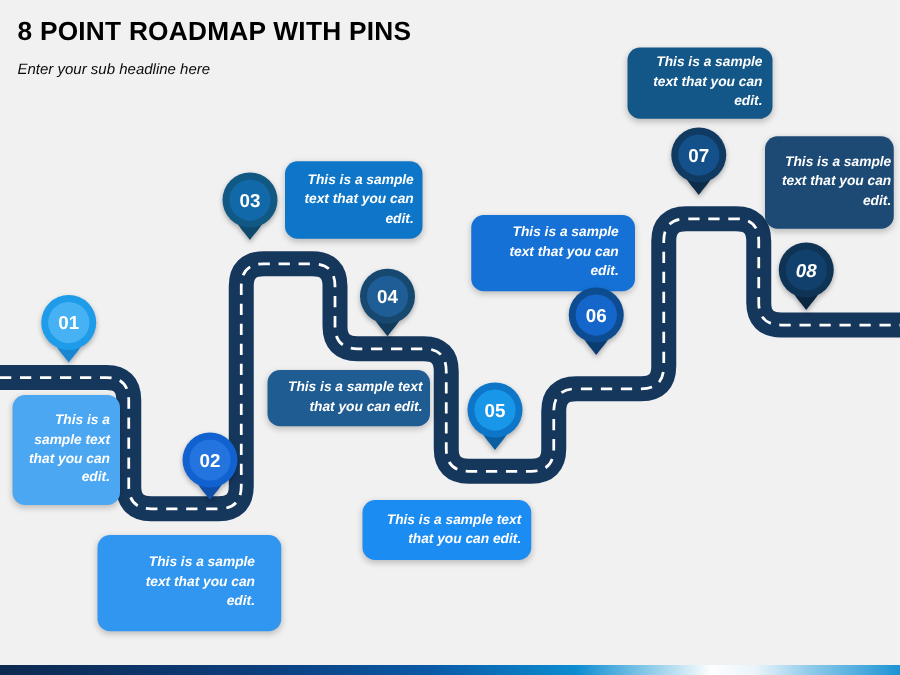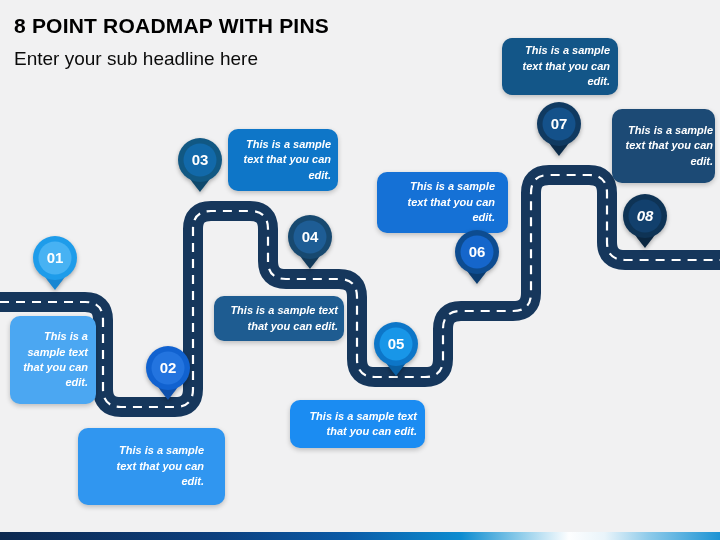--- a/index.html
+++ b/index.html
@@ -8,21 +8,21 @@
     background:#F1F1F2;
     font-family:"Liberation Sans", sans-serif;
   }
   .slide{position:absolute;inset:0;}
   .title{
     position:absolute;left:14px;top:14px;
     font-size:21px;font-weight:bold;color:#000;letter-spacing:.2px;
   }
   .subtitle{
     position:absolute;left:14px;top:48px;
-    font-size:19px;color:#0b0b0b;
+    font-size:12px;color:#0b0b0b;font-style:italic;
   }
   .road-svg{position:absolute;left:0;top:0;width:720px;height:540px;pointer-events:none;}
   .callout{
     position:absolute;border-radius:10px;
     display:flex;align-items:center;justify-content:center;text-align:right;
     color:#fff;font-size:11px;font-weight:bold;font-style:italic;line-height:1.4;
     box-shadow:0 2px 5px rgba(0,0,0,0.22);
   }
   .pin{position:absolute;filter:drop-shadow(0 2px 2px rgba(0,0,0,0.3));}
   .pin svg{display:block;}
@@ -81,21 +81,21 @@
         </svg>
       </div>
       <div class="pin" style="left: 285px; top: 213px;">
         <svg width="50" height="58" viewBox="0 0 50 58">
           <path d="M 10.5 33.5 C 15 45 20 49 25 56 C 30 49 35 45 39.5 33.5 Z" fill="#123A5A"></path>
           <circle cx="25" cy="24" r="22" fill="#174970"></circle>
           <circle cx="25" cy="24" r="16.5" fill="#1E5D95"></circle>
           <text x="25" y="24" dy="0.36em" text-anchor="middle" fill="#ffffff" font-size="15" font-weight="bold" class="pin-num">04</text>
         </svg>
       </div>
-      <div class="pin" style="left: 371px; top: 320px;">
+      <div class="pin" style="left: 371px; top: 304px;">
         <svg width="50" height="58" viewBox="0 0 50 58">
           <path d="M 10.5 33.5 C 15 45 20 49 25 56 C 30 49 35 45 39.5 33.5 Z" fill="#0A5FA3"></path>
           <circle cx="25" cy="24" r="22" fill="#0D76C8"></circle>
           <circle cx="25" cy="24" r="16.5" fill="#1896E8"></circle>
           <text x="25" y="24" dy="0.36em" text-anchor="middle" fill="#ffffff" font-size="15" font-weight="bold" class="pin-num">05</text>
         </svg>
       </div>
       <div class="pin" style="left: 452px; top: 228px;">
         <svg width="50" height="58" viewBox="0 0 50 58">
           <path d="M 10.5 33.5 C 15 45 20 49 25 56 C 30 49 35 45 39.5 33.5 Z" fill="#0A3C70"></path>

